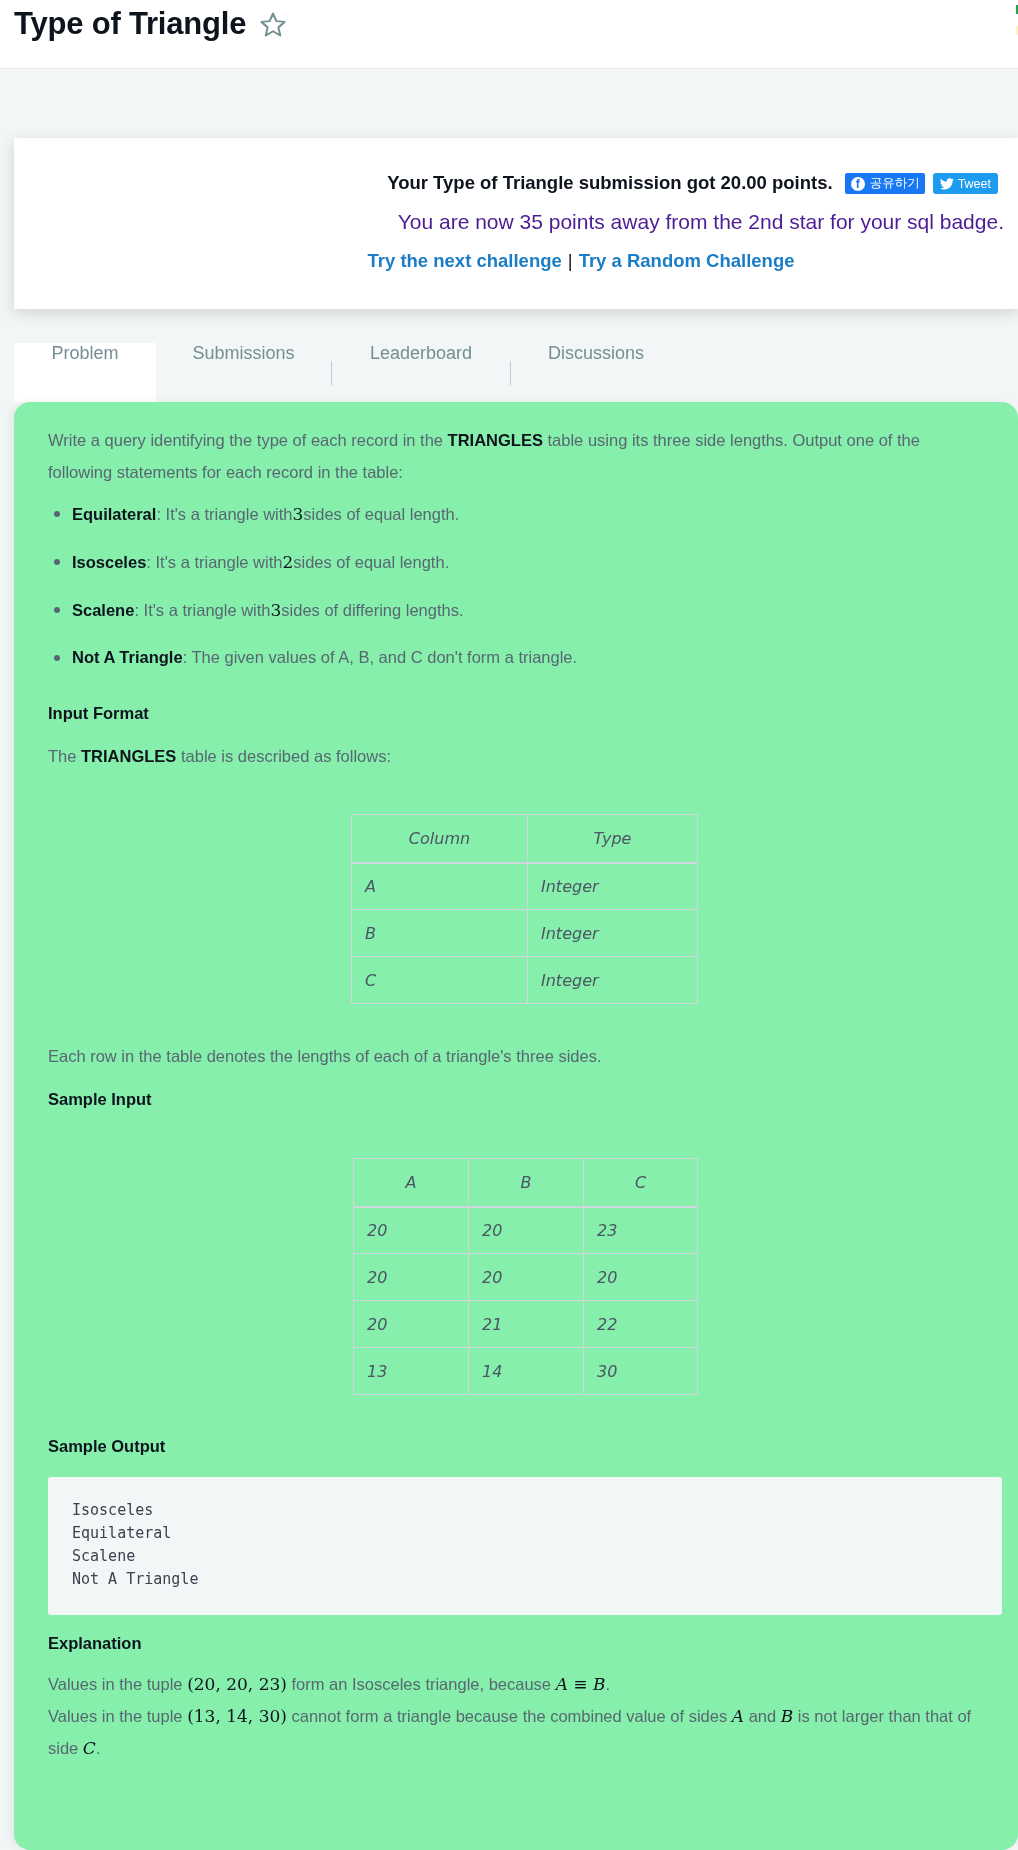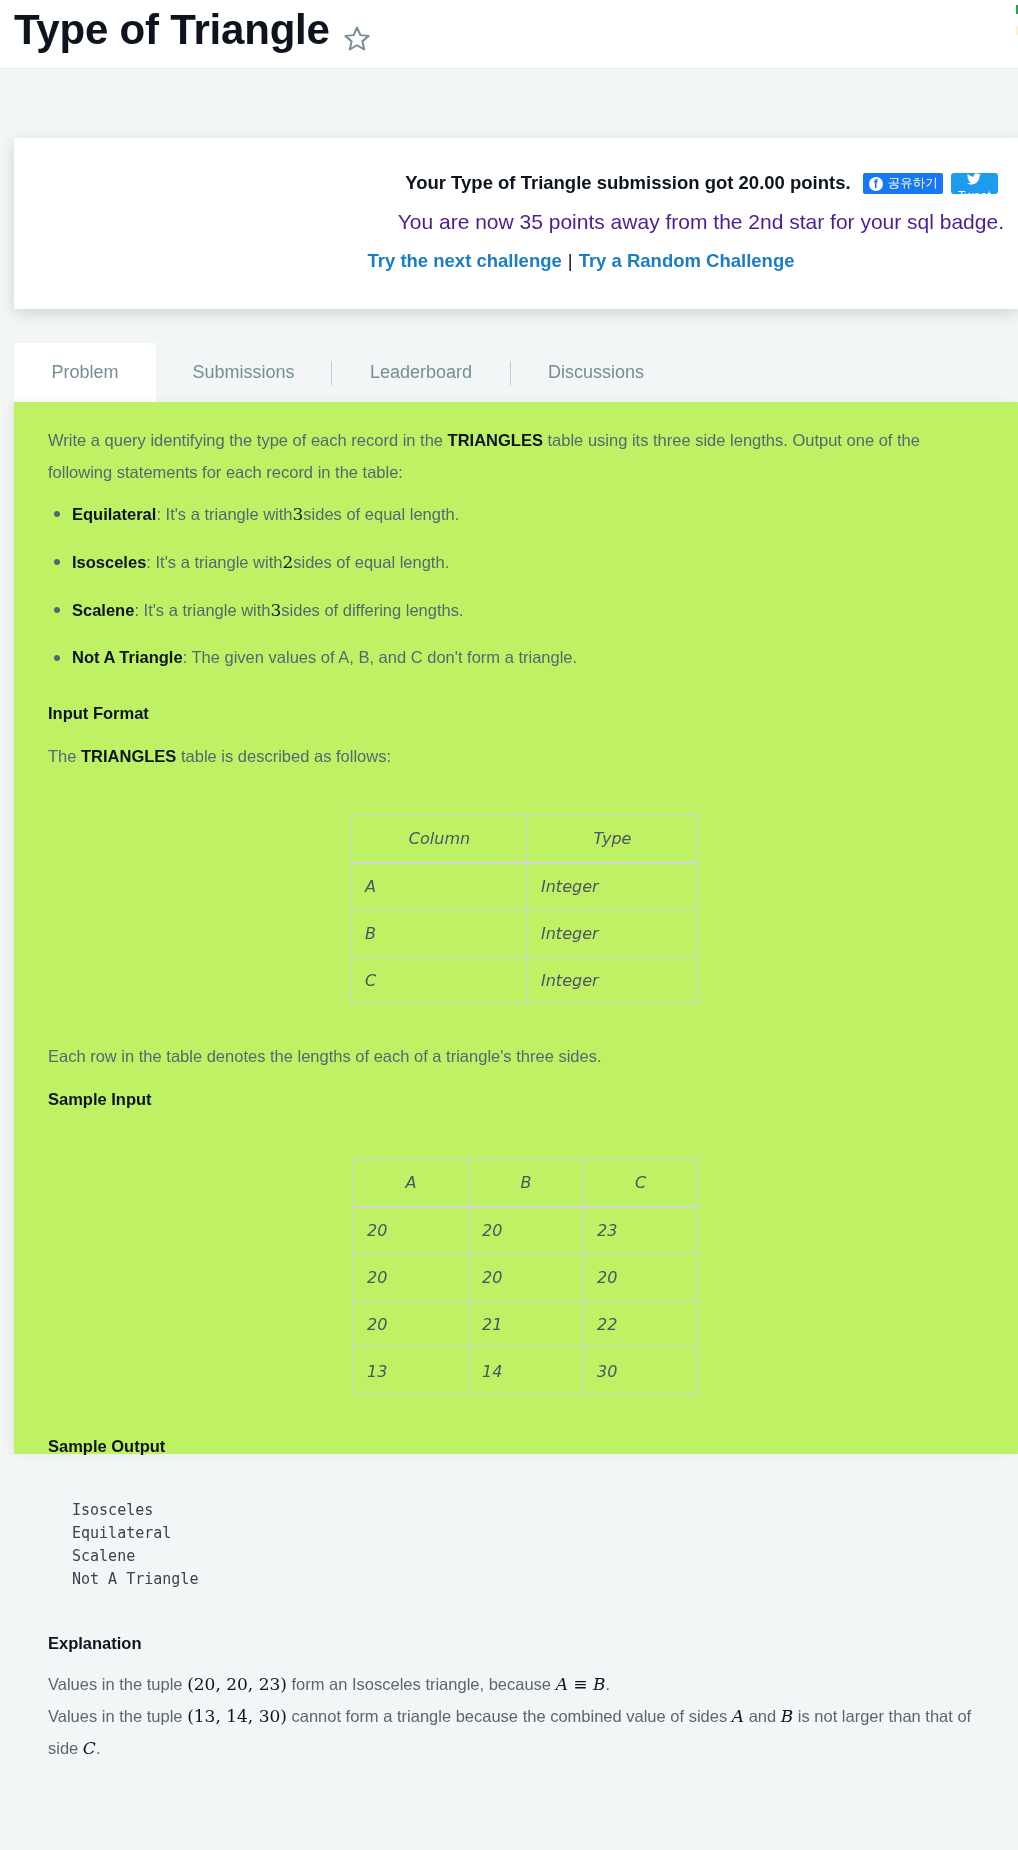--- a/index.html
+++ b/index.html
@@ -10,21 +10,21 @@
     color: #39424e;
     position: relative;
   }
   .page-header {
     position: absolute; left: 0; top: 0; width: 1018px; height: 69px;
     background: #ffffff;
     border-bottom: 1px solid #e8ecee;
   }
   .page-title {
     position: absolute; left: 14px; top: 6px;
-    font-size: 42px; font-weight: bold; color: #0e141e;
+    font-size: 31px; font-weight: bold; color: #0e141e;
     display: flex; align-items: center; gap: 12px;
     letter-spacing: -0.2px;
   }
   .star-icon { width: 30px; height: 30px; display: inline-block; margin-top: 2px; }
   .corner-mark-green { position: absolute; right: 0; top: 5px; width: 2px; height: 9px; background: #1ba94c; }
   .corner-mark-yellow { position: absolute; right: 0; top: 26px; width: 2px; height: 9px; background: #fff3c4; }
 
   .banner {
     position: absolute; left: 14px; top: 138px; width: 1004px; height: 171px;
     background: #ffffff;
@@ -42,53 +42,53 @@
   }
   .fb-icon {
     width: 14px; height: 14px; border-radius: 50%; background: #fff; color: #1877f2;
     font-size: 12px; font-weight: bold; display: inline-flex; align-items: flex-end; justify-content: center;
     line-height: 14px; overflow: hidden;
   }
   .tweet-btn {
     background: #1d9bf0; color: #fff; font-size: 12.5px; font-weight: normal;
     height: 21px; padding: 0 7px; display: inline-flex; align-items: center; gap: 4px;
     border-radius: 3px;
-    flex-direction: column;
   }
   .bird-icon { width: 14px; height: 12px; display: inline-block; }
   .banner-line2 {
     position: absolute; right: 14px; top: 72px;
     font-size: 21px; color: #4c1d95;
   }
   .banner-line3 {
     position: absolute; left: 7px; width: 100%; top: 112px; text-align: center;
     font-size: 18.5px; font-weight: bold; color: #1a7dc5;
     padding-left: 116px;
   }
   .banner-line3 .sep { color: #0e141e; font-weight: normal; margin: 0 6px; }
   .banner-line3 a { color: #1a7dc5; text-decoration: none; cursor: pointer; }
 
   .tabs {
     position: absolute; left: 14px; top: 343px; height: 59px; width: 1004px;
     display: flex; align-items: stretch;
   }
   .tab {
-    font-size: 18px; color: #738f93; display: flex; align-items: center; justify-content: center;
+    font-size: 18px; color: #738f93; display: flex; justify-content: center;
     cursor: pointer; position: relative;
   }
   .tab.active { background: #ffffff; width: 142px; }
   .tab-submissions { width: 175px; }
   .tab-leaderboard { width: 178px; }
   .tab-discussions { width: 170px; }
   .tab-divider { width: 1px; background: #c2cdd1; height: 24px; align-self: center; }
 
   .content {
-    position: absolute; left: 14px; top: 402px; width: 1004px; height: 1052px;
-    background: #bef264;
+    position: absolute; left: 14px; top: 402px; width: 1004px; height: 1448px;
+    background: #86efac;
     box-shadow: -4px 0 8px rgba(0,0,0,0.06);
+    border-radius: 16px;
   }
   .content-inner { position: absolute; left: 34px; top: 0; width: 962px; }
   .p { font-size: 16.5px; line-height: 32px; color: #576871; }
   .p b { color: #0e141e; }
   .math { font-family: "DejaVu Serif", "Liberation Serif", serif; color: #0e141e; font-size: 17px; }
   .math i { font-style: italic; }
   .abs { position: absolute; }
   .bullet {
     position: absolute; left: 6px; font-size: 16.5px; color: #576871;
     display: flex; align-items: center;

